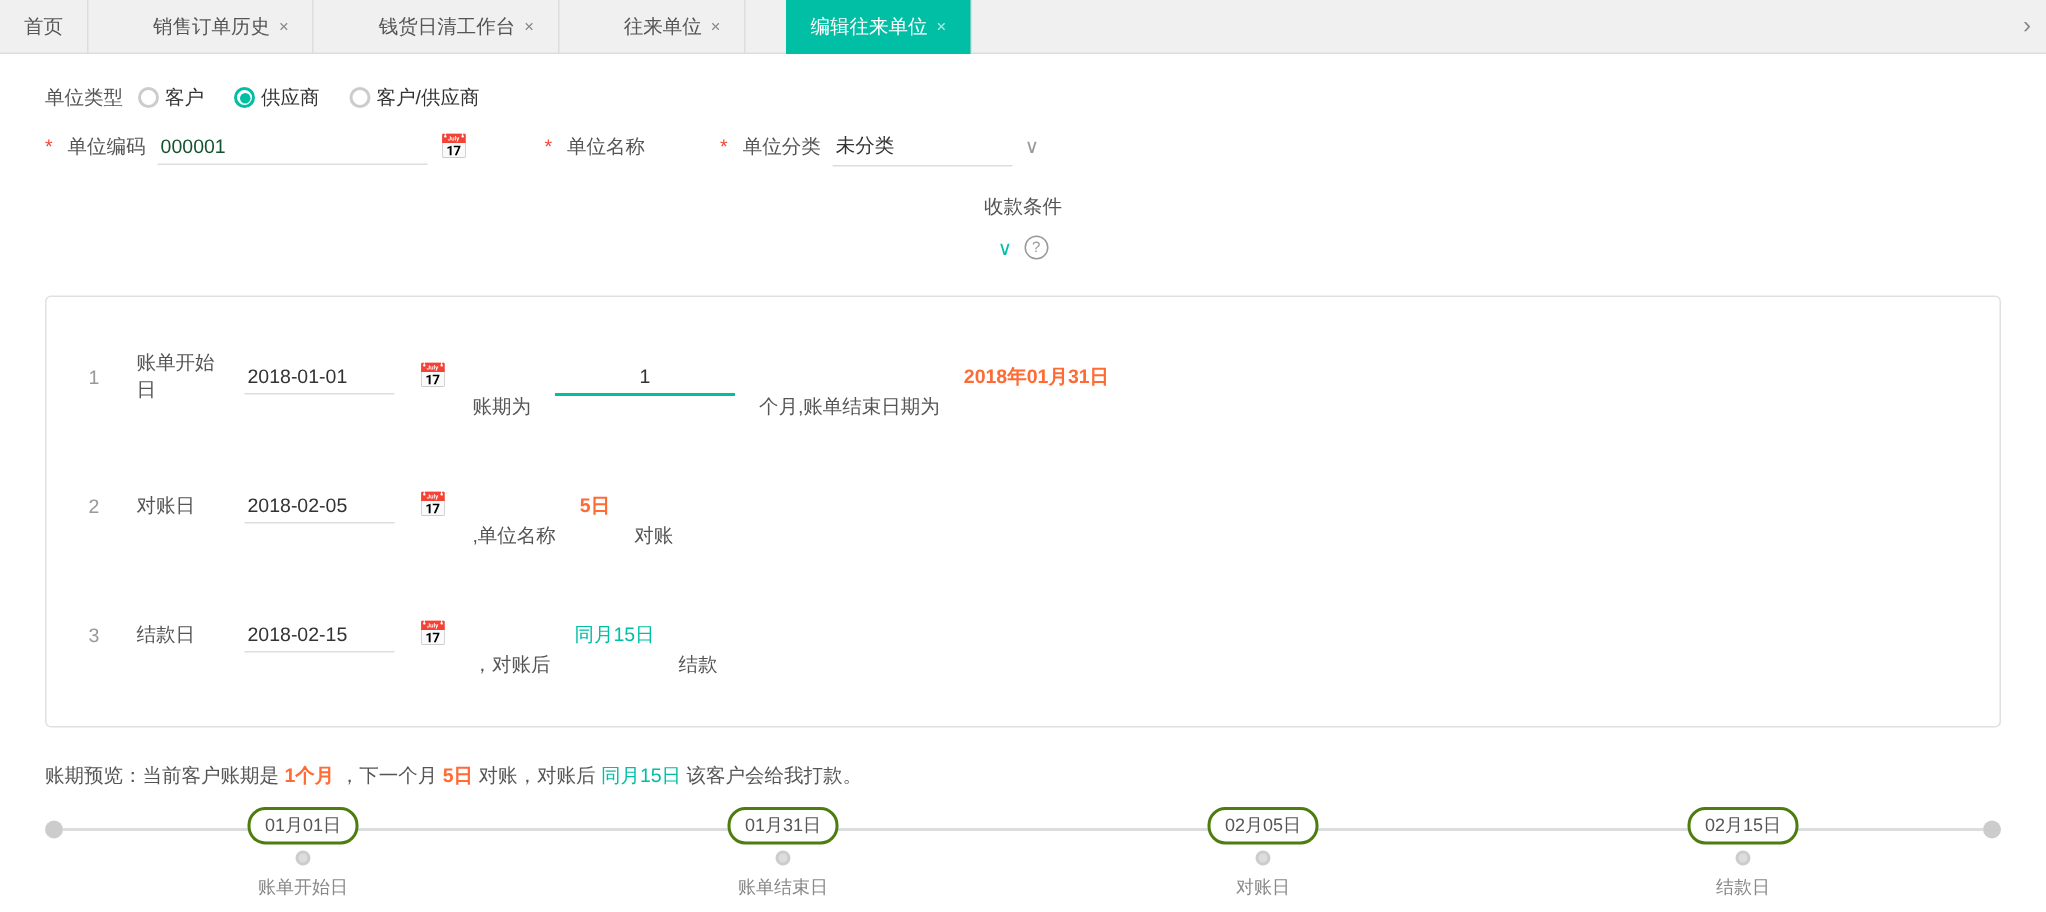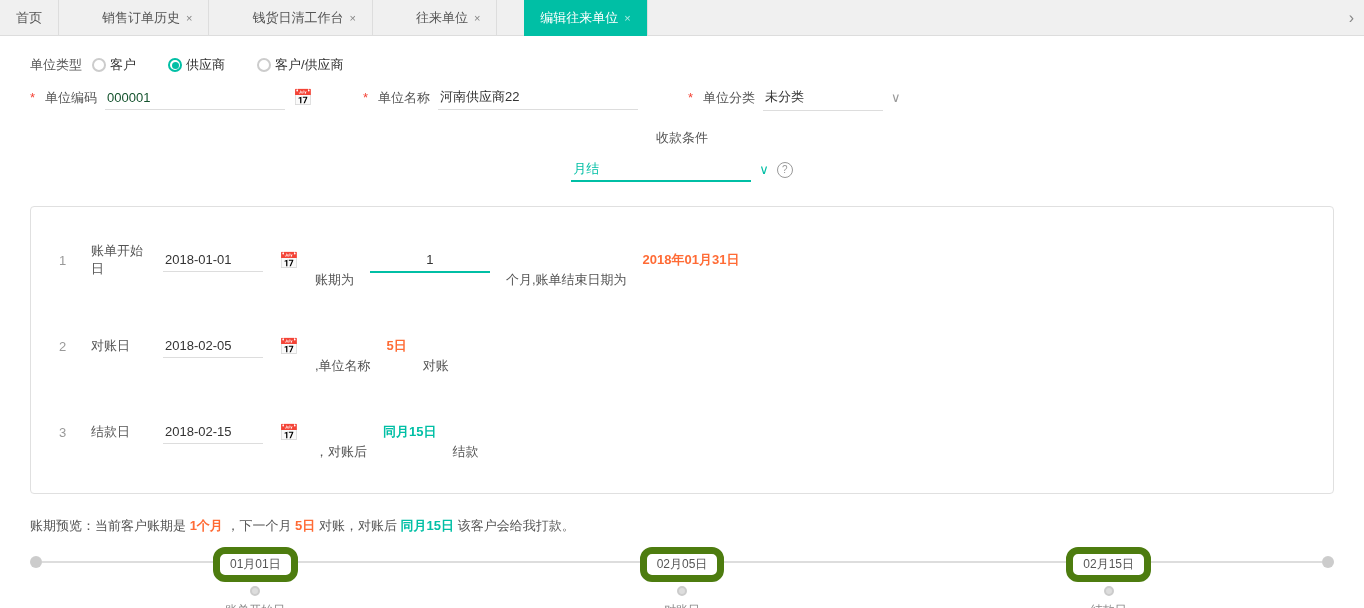--- a/index.html
+++ b/index.html
@@ -62,21 +62,21 @@
       color: #555;
       font-size: 13px;
       white-space: nowrap;
     }
     .required-star { color: #f44336; margin-right: 2px; }
 
     
     .radio-group {
       display: flex;
       align-items: center;
-      gap: 32px;
+      gap: 20px;
     }
     .radio-item {
       display: flex;
       align-items: center;
       gap: 4px;
       cursor: pointer;
     }
     .radio-circle {
       width: 14px;
       height: 14px;
@@ -214,21 +214,21 @@
       border: none;
       border-bottom: 2px solid #00bfa5;
       outline: none;
       padding: 4px 2px;
       font-size: 13px;
       color: #333;
       width: 120px;
       text-align: center;
     }
     .highlight-orange { color: #ff6b35; font-weight: bold; }
-    .highlight-teal { color: #00bfa5; font-weight: bold; }
+    .highlight-teal { color: #00bfa5; font-weight: normal; }
 
     
     .preview-text {
       font-size: 13px;
       color: #555;
       line-height: 1.8;
     }
 
     
     .timeline-container {
@@ -253,21 +253,21 @@
       z-index: 2;
     }
     .timeline-dot.small {
       width: 10px;
       height: 10px;
       border-color: #ccc;
       background: #ddd;
     }
     .timeline-badge {
       background: #fff;
-      border: 7px solid #4d7c0f;
+      border: 2px solid #4d7c0f;
       border-radius: 12px;
       padding: 2px 10px;
       font-size: 12px;
       color: #555;
       white-space: nowrap;
       margin-bottom: 4px;
     }
     .timeline-sub-label {
       font-size: 12px;
       color: #888;
@@ -339,35 +339,33 @@
     <div class="field-group">
       <span class="required-star">*</span>
       <span class="form-label">单位编码</span>
       <input class="field-input gray" type="text" value="000001" style="">
       <span class="calendar-icon">📅</span>
     </div>
 
     <div class="field-group" style="margin-right:40px;">
       <span class="required-star">*</span>
       <span class="form-label">单位名称</span>
-      <input class="field-input" type="text" style="min-width: 200px;" value="河南供应商22">
     </div>
 
     <div class="dropdown-group">
       <span class="required-star">*</span>
       <span class="form-label">单位分类</span>
       <span class="dropdown-value">未分类</span>
       <span class="dropdown-arrow">∨</span>
     </div>
   </div>
 
   <div class="form-row" style="margin-bottom:24px;flex-direction:column;">
     <span class="form-label">收款条件</span>
     <div class="condition-group">
-      <input class="condition-input" type="text" value="月结" style="">
       <span class="dropdown-arrow" style="color:#00bfa5;">∨</span>
       <div class="help-icon">?</div>
     </div>
   </div>
 
   <div class="card-box">
 
     <div class="setting-row">
       <span class="row-num">1</span>
       <span class="row-type-label">账单开始日</span>
@@ -419,20 +417,27 @@
       <div style="flex:1; display:flex; justify-content:space-around; align-items:flex-start;">
 
         <div class="timeline-point">
           <div class="timeline-badge">
             <span>01月01日</span>
           </div>
           <div class="timeline-dot small"></div>
           <div class="timeline-sub-label">账单开始日</div>
         </div>
 
+        <div class="timeline-point">
+          <div class="timeline-badge">
+            <span>01月31日</span>
+          </div>
+          <div class="timeline-dot small"></div>
+          <div class="timeline-sub-label">账单结束日</div>
+        </div>
 
         <div class="timeline-point">
           <div class="timeline-badge">
             <span>02月05日</span>
           </div>
           <div class="timeline-dot small"></div>
           <div class="timeline-sub-label">对账日</div>
         </div>
 
         <div class="timeline-point">

